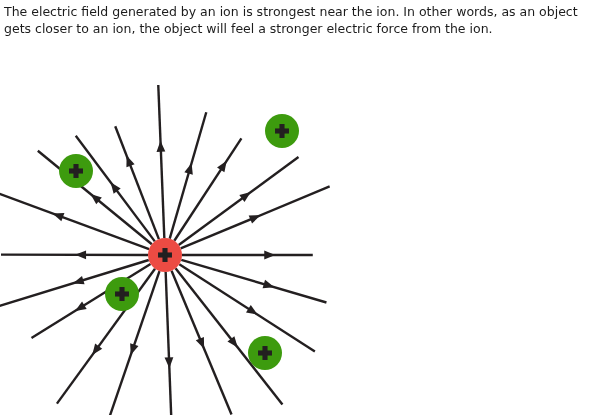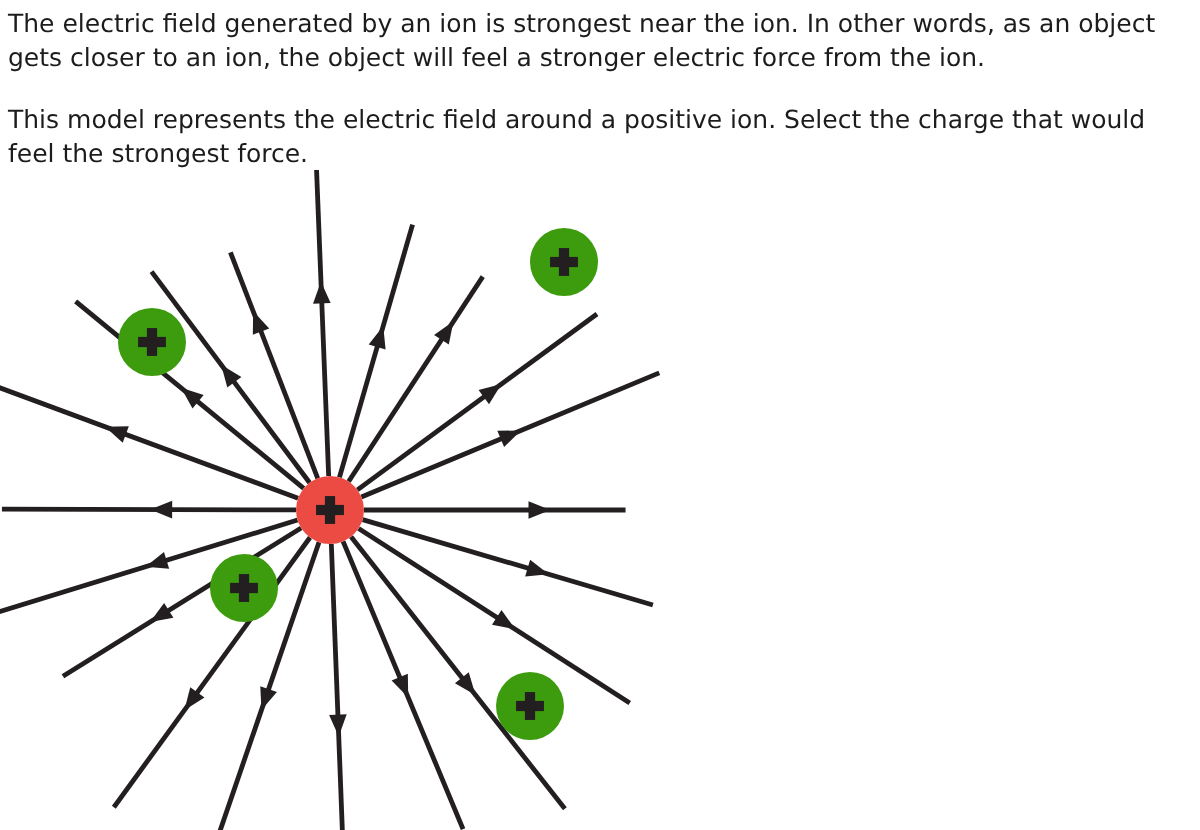--- a/index.html
+++ b/index.html
@@ -38,21 +38,20 @@
   }
   #field-diagram svg {
     display: block;
   }
 </style>
 </head>
 <body>
 
 <div id="question-text">
   <p class="para">The electric field generated by an ion is strongest near the ion. In other words, as an object gets closer to an ion, the object will feel a stronger electric force from the ion.</p>
-  <p class="para">This model represents the electric field around a positive ion. Select the charge that would feel the strongest force.</p>
 </div>
 
 <div id="field-diagram">
   <svg id="diagram-svg" width="340" height="330" viewBox="0 0 340 330">
     <g id="field-lines-group">
         <line x1="182.00" y1="170.00" x2="312.77" y2="170.00" stroke="#231f20" stroke-width="2.4" stroke-linecap="butt"></line>
         <polygon points="275.24,170.00 264.24,174.40 264.24,165.60" fill="#231f20"></polygon>
         <line x1="180.69" y1="163.46" x2="329.63" y2="101.44" stroke="#231f20" stroke-width="2.4" stroke-linecap="butt"></line>
         <polygon points="260.51,130.23 252.05,138.52 248.67,130.39" fill="#231f20"></polygon>
         <line x1="178.70" y1="159.94" x2="298.49" y2="71.99" stroke="#231f20" stroke-width="2.4" stroke-linecap="butt"></line>

